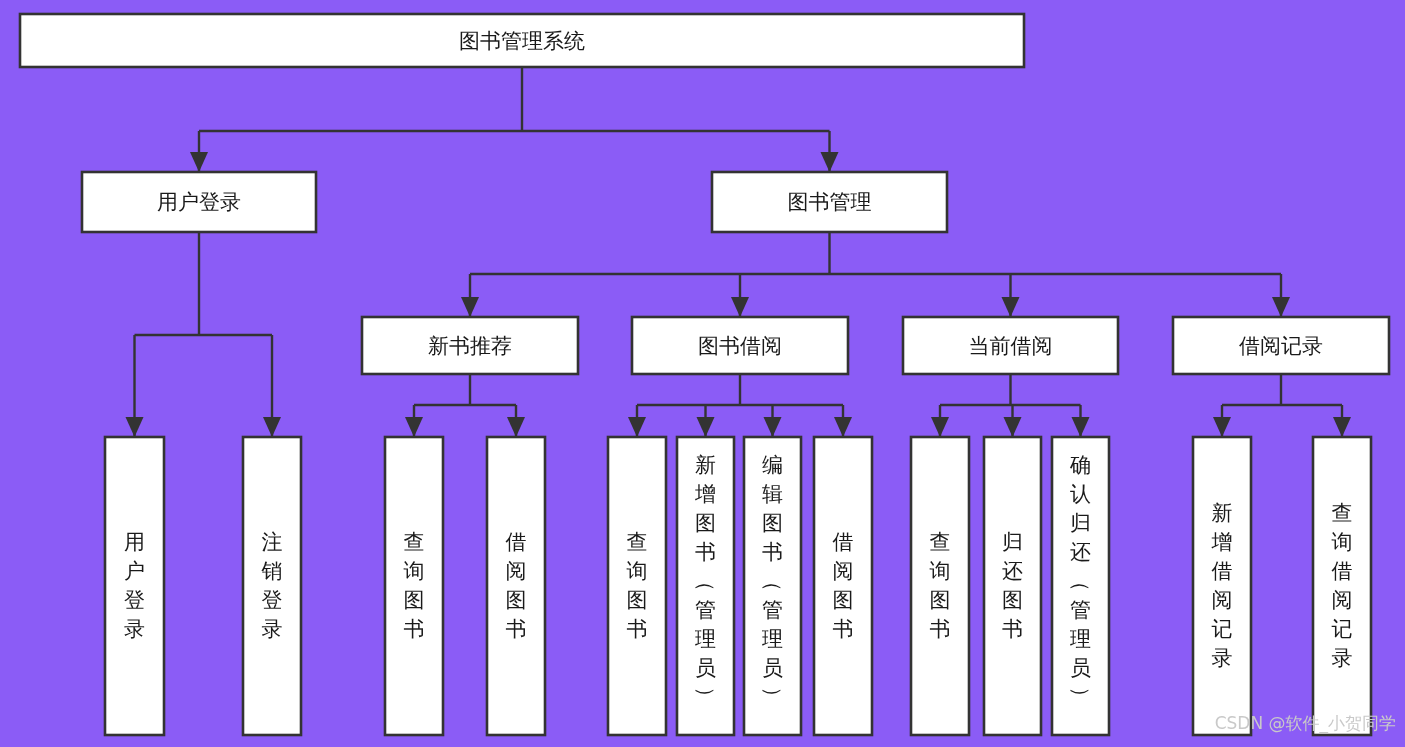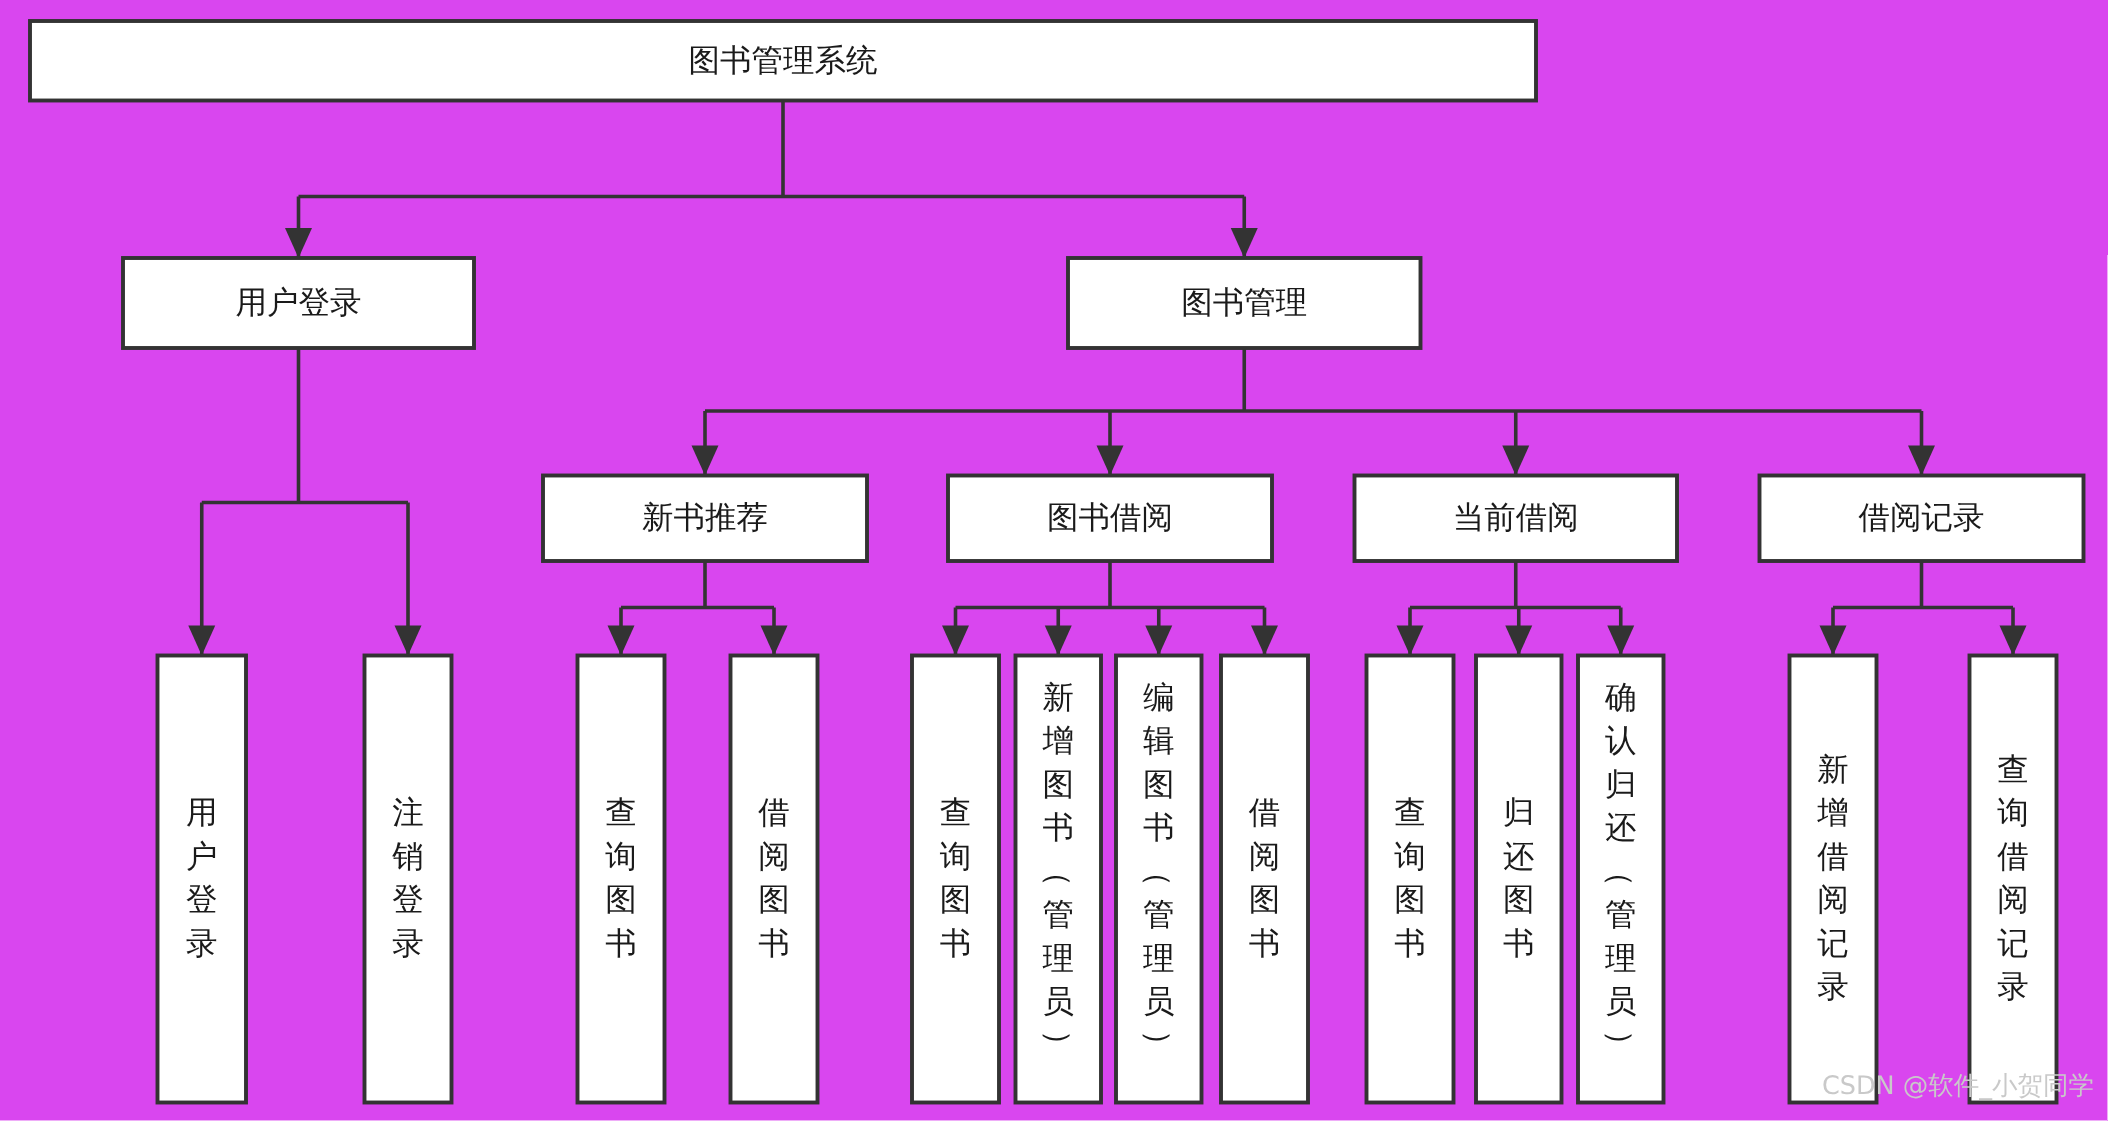--- a/index.html
+++ b/index.html
@@ -8,21 +8,21 @@
     padding: 0;
     background: #ffffff;
   }
   body {
     font-family: "DejaVu Sans", "Liberation Sans", sans-serif;
   }
   #diagram-root {
     position: relative;
     width: 1405px;
     height: 747px;
-    background: #d946ef;
+    background: #8b5cf6;
     overflow: hidden;
   }
   svg.diagram-canvas {
     position: absolute;
     left: 0;
     top: 0;
     width: 1405px;
     height: 747px;
     display: block;
   }

